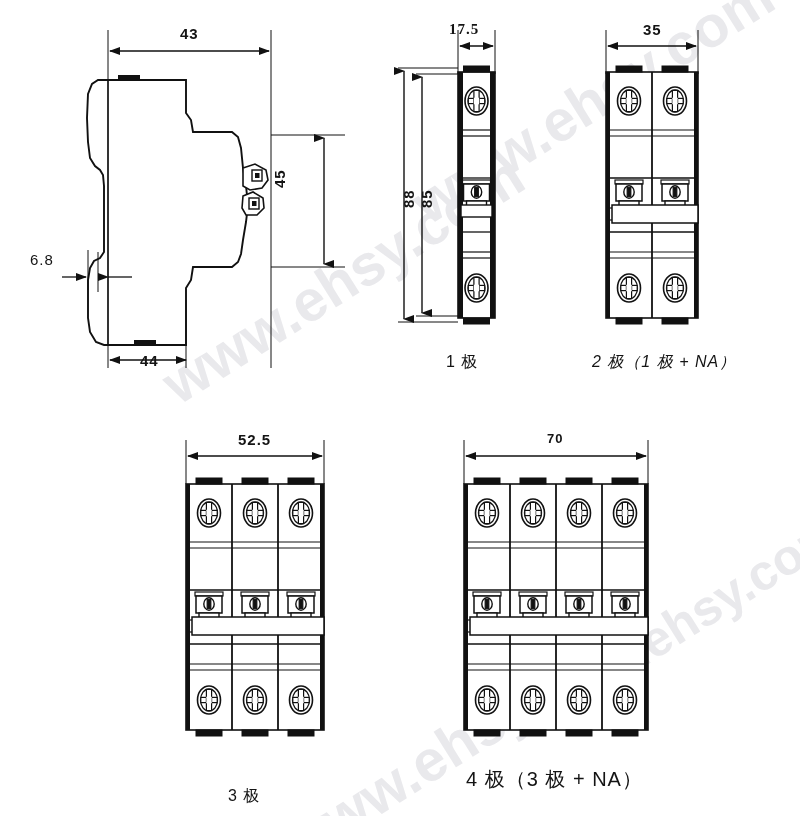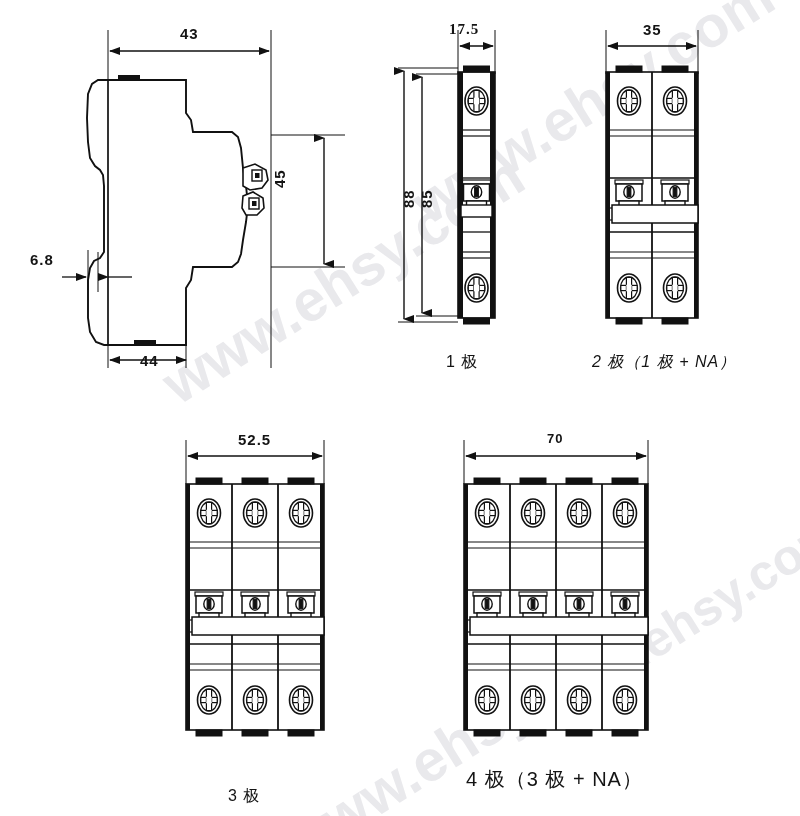--- a/index.html
+++ b/index.html
@@ -421,21 +421,21 @@
       <line x1="466" y1="632" x2="470" y2="632" stroke-width="1.2"></line>
     </g>
 
     </g>
   </svg>
 
   <div class="caption" style="left:180px;top:25px;font-size:15px;font-weight:bold;">43</div>
 
   <div class="caption" style="left:140px;top:352px;font-size:15px;font-weight:bold;">44</div>
 
-  <div class="caption" style="left:30px;top:251px;font-size:15px;font-weight:bold;">6.8</div>
+  <div class="caption" style="left:30px;top:251px;font-size:15px;font-weight:normal;">6.8</div>
 
   <div class="caption" style="left:271px;top:188px;font-size:15px;font-weight:bold;
               transform:rotate(-90deg);transform-origin:0 0;">45</div>
 
   <div class="caption" style="left:449px;top:21px;font-size:15px;font-weight:bold;font-family:Liberation Serif, serif;">17.5</div>
 
   <div class="caption" style="left:400px;top:208px;font-size:15px;font-weight:bold;
               transform:rotate(-90deg);transform-origin:0 0;">88</div>
 
   <div class="caption" style="left:418px;top:208px;font-size:15px;font-weight:bold;

